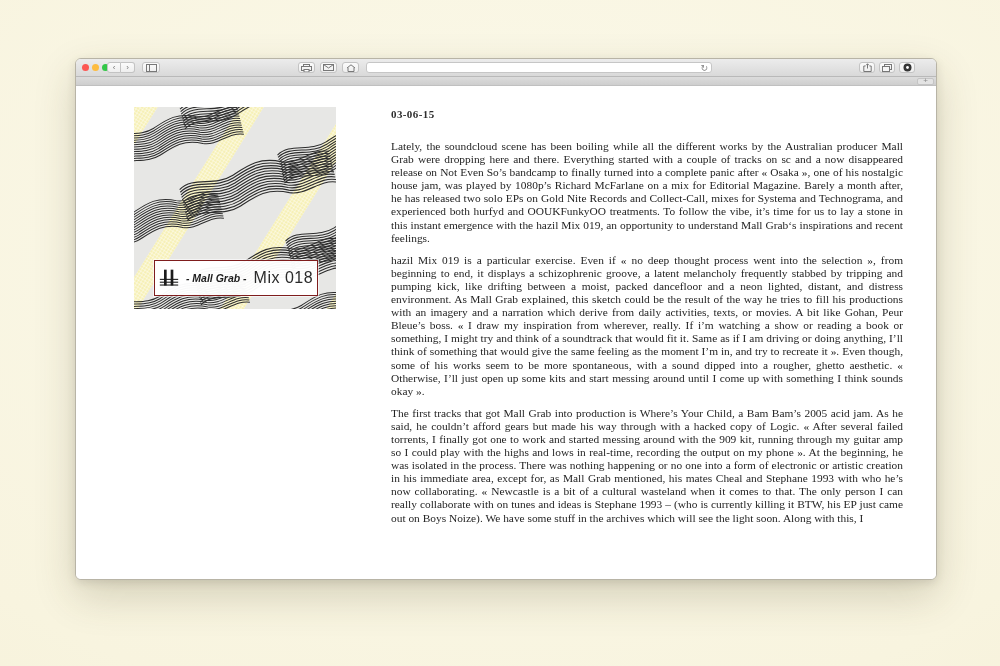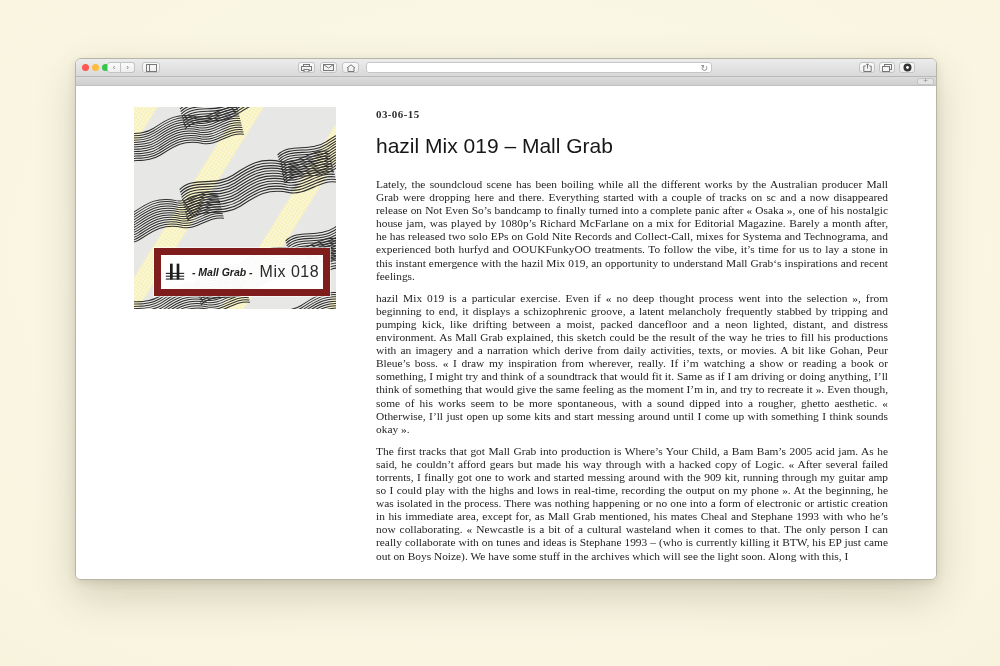--- a/index.html
+++ b/index.html
@@ -49,28 +49,28 @@
   .plus{
     position:absolute; right:2px; top:1px; width:15px; height:5px;
     background:#e3e3e3; border:1px solid #c4c4c4; border-radius:2px;
     color:#8a8a8a; font-size:8px; line-height:4px; text-align:center;
   }
   .content{position:relative; height:494px; background:#fff; overflow:hidden;}
   
   .artwork{position:absolute; left:58px; top:21px; width:202px; height:202px; overflow:hidden; background:#e7e7e5;}
   .artlabel{
     position:absolute; left:20px; bottom:13px; width:162px; height:34px;
-    background:rgba(255,255,255,.97); border:7px solid #7f1d1d;
+    background:rgba(255,255,255,.97); border:1px solid #7f1d1d;
     box-shadow:0 0 0 1px rgba(255,255,255,.6);
     display:flex; align-items:center; justify-content:center; gap:7px;
   }
   .artlabel .artist{font-size:10.5px; font-weight:bold; font-style:italic; color:#1c1c1c; white-space:nowrap;}
   .artlabel .mix{font-size:16px; color:#2a2a2a; letter-spacing:.5px; white-space:nowrap;}
   
-  .col{position:absolute; left:300px; top:22px; width:512px;}
+  .col{position:absolute; left:315px; top:22px; width:512px;}
   .date{font-family:"Liberation Serif", serif; font-size:11px; font-weight:bold; color:#2e2e2e; letter-spacing:.4px;}
   .title{font-size:21px; color:#171717; margin-top:14px; font-weight:normal;}
   .bodytext{margin-top:20px;}
   .bodytext p{
     margin:0 0 9px 0; text-align:justify;
     font-family:"Liberation Serif", serif;
     font-size:11.4px; line-height:13.1px; color:#242424;
   }
   .bodytext .it{}
   .icon-svg{display:block;}
@@ -201,21 +201,20 @@
           <rect x="1" y="16.4" width="22" height="1.3" fill="#1c1c1c"></rect>
           <rect x="1" y="19.8" width="22" height="1.3" fill="#1c1c1c"></rect>
         </svg>
         <span class="artist">- Mall Grab -</span>
         <span class="mix">Mix 018</span>
       </div>
     </div>
 
     <div class="col">
       <div class="date">03-06-15</div>
-      <div class="title">hazil Mix 019 – Mall Grab</div>
       <div class="bodytext">
           <p><span>Lately, the soundcloud scene has been boiling while all the different works by the Australian producer Mall Grab were dropping here and there. Everything started with a couple of tracks on sc and a now disappeared release on Not Even So’s bandcamp to finally turned into a complete panic after « Osaka », one of his nostalgic house jam, was played by 1080p’s Richard McFarlane on a mix for Editorial Magazine. Barely a month after, he has released two solo EPs on Gold Nite Records and Collect-Call, mixes for Systema and Technograma, and experienced both hurfyd and OOUKFunkyOO treatments. To follow the vibe, it’s time for us to lay a stone in this instant emergence with the hazil Mix 019, an opportunity to understand Mall Grab‘s inspirations and recent feelings.</span></p>
           <p><span>hazil Mix 019 is a particular </span><span class="it">exercise</span><span>. Even if « </span><span class="it">no deep thought process went into the selection</span><span> », from beginning to end, it displays a schizophrenic groove, a latent melancholy frequently stabbed by tripping and pumping kick, like drifting between a moist, packed dancefloor and a neon lighted, distant, and distress environment. As Mall Grab explained, this sketch could be the result of the way he tries to fill his productions with an imagery and a narration which derive from daily activities, texts, or movies. A bit like Gohan, Peur Bleue’s boss. « </span><span class="it">I draw my inspiration from wherever, really. If i’m watching a show or reading a book or something, I might try and think of a soundtrack that would fit it. Same as if I am driving or doing anything, I’ll think of something that would give the same feeling as the moment I’m in, and try to recreate it</span><span> ». Even though, some of his works seem to be more spontaneous, with a sound dipped into a rougher, ghetto aesthetic. « </span><span class="it">Otherwise, I’ll just open up some kits and start messing around until I come up with something I think sounds okay</span><span> ».</span></p>
           <p><span>The first tracks that got Mall Grab into production is Where’s Your Child, a Bam Bam’s 2005 acid jam. As he said, he couldn’t afford gears but made his way through with a hacked copy of Logic. « </span><span class="it">After several failed torrents, I finally got one to work and started messing around with the 909 kit, running through my guitar amp so I could play with the highs and lows in real-time, recording the output on my phone</span><span> ». At the beginning, he was isolated in the process. There was nothing happening or no one into a form of electronic or artistic creation in his immediate area, except for, as Mall Grab mentioned, his mates Cheal and Stephane 1993 with who he’s now collaborating. </span><span class="it">« Newcastle is a bit of a cultural wasteland when it comes to that. The only person I can really collaborate with on tunes and ideas is Stephane 1993 – (who is currently killing it BTW, his EP just came out on Boys Noize). We have some stuff in the archives which will see the light soon. Along with this, I</span></p>
         </div>
     </div>
 
   </div>
 </div>
 

